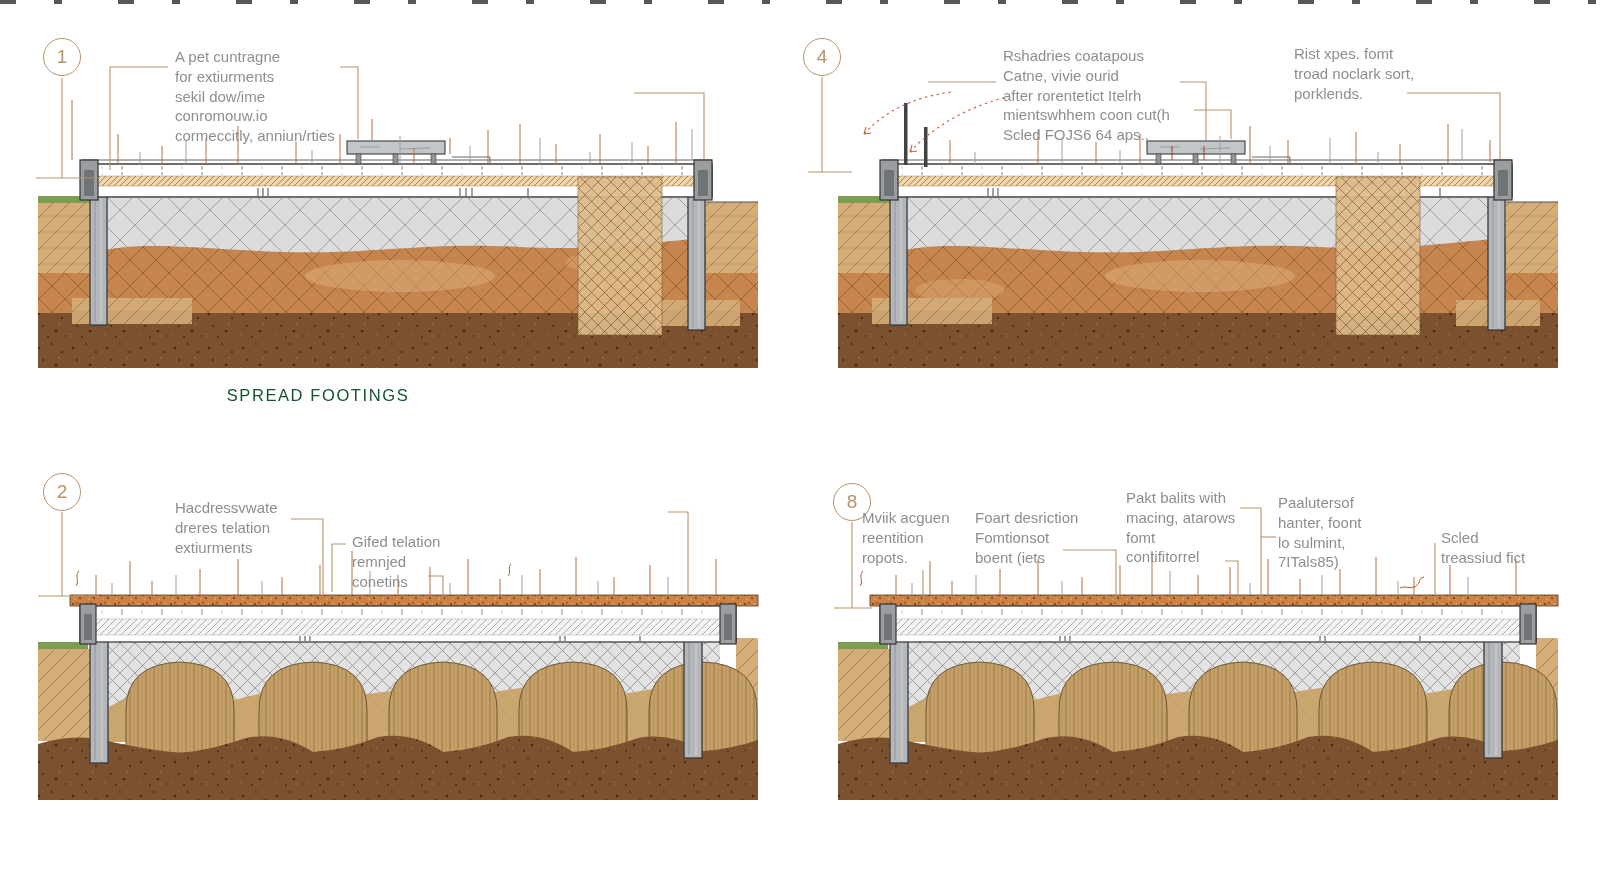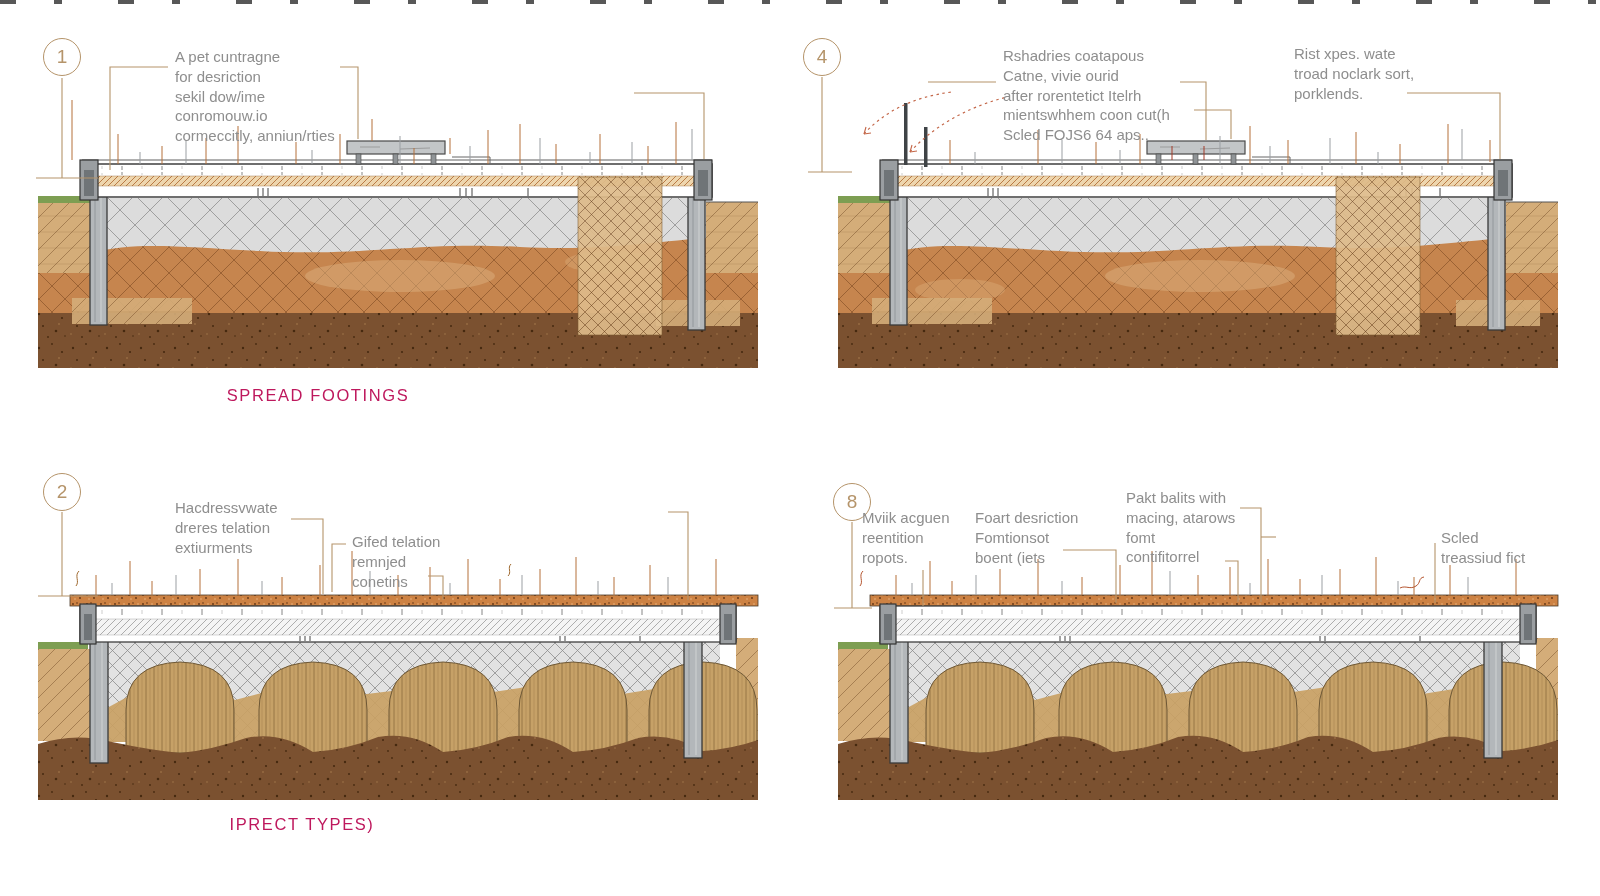--- a/index.html
+++ b/index.html
@@ -6,21 +6,21 @@
   .sheet{position:relative;width:1600px;height:896px;background:#fff;overflow:hidden;
          font-family:"Liberation Sans", sans-serif;}
   .topstrip{position:absolute;left:0;top:0;width:1600px;height:4px;opacity:.85;
     background:repeating-linear-gradient(90deg,#3a3a3a 0 16px,transparent 16px 54px,#3a3a3a 54px 62px,transparent 62px 118px);}
   .panel{position:absolute;width:800px;height:448px;}
   .panel svg{position:absolute;left:0;top:0;}
   .badge{position:absolute;width:38px;height:38px;border:1.5px solid #b5946a;border-radius:50%;
          color:#b5946a;font-size:19px;display:flex;align-items:center;justify-content:center;
          background:#fff;box-sizing:border-box;}
   .ann{position:absolute;color:#8e8e8e;font-size:15px;line-height:1.32;white-space:pre-line;}
-  .caption{position:absolute;width:400px;text-align:center;color:#be185d;font-size:16.5px;
+  .caption{position:absolute;width:400px;text-align:center;color:#14532d;font-size:16.5px;
            letter-spacing:1.6px;font-weight:500;}
 </style>
 </head>
 <body>
 
 <div class="sheet">
 <div class="topstrip"></div>
 
 <section class="panel" style="left:0;top:0">
 <svg width="800" height="448" viewBox="0 0 800 448">
@@ -148,21 +148,21 @@
           </g>
 </g>
 <g fill="none" stroke="#b5946a" stroke-width="1.1">
 <path d="M62,78 V178 M36,178 H98"></path>
 <path d="M340,67 H358 V139 M168,67 H110 V170"></path>
 <path d="M634,93 H704 V159"></path>
 </g>
 </svg>
 <div class="badge" style="left:43px;top:38px">1</div>
 <div class="ann" style="left:175px;top:47px;width:190px">A pet cuntragne
-for desriction
+for extiurments
 sekil dow/ime
 conromouw.io
 cormeccitly, anniun/rties</div>
 <div class="caption" style="left:118px;top:386px">SPREAD FOOTINGS</div>
 </section>
 
 <section class="panel" style="left:800px;top:0">
 <svg width="800" height="448" viewBox="0 0 800 448">
 <defs>
 <pattern id="b-soil" width="26" height="26" patternUnits="userSpaceOnUse">
@@ -299,21 +299,21 @@
 <path d="M394,110 H431 V139"></path>
 <path d="M607,93 H700 V159"></path>
 </g>
 </svg>
 <div class="badge" style="left:3px;top:38px">4</div>
 <div class="ann" style="left:203px;top:46px;width:205px">Rshadries coatapous
 Catne, vivie ourid
 after rorentetict Itelrh
 mientswhhem coon cut(h
 Scled FOJS6 64 aps..</div>
-<div class="ann" style="left:494px;top:44px;width:175px">Rist xpes. wate
+<div class="ann" style="left:494px;top:44px;width:175px">Rist xpes. fomt
 troad noclark sort,
 porklends.</div>
 </section>
 
 <section class="panel" style="left:0;top:448px">
 <svg width="800" height="448" viewBox="0 0 800 448">
 <defs>
 <pattern id="c-dark" width="34" height="34" patternUnits="userSpaceOnUse">
             <rect width="34" height="34" fill="#7b5130"></rect>
             <circle cx="5" cy="8" r="1.2" fill="#46290f"></circle>
@@ -438,21 +438,20 @@
 <path d="M668,64 H688 V152"></path>
 </g>
 </svg>
 <div class="badge" style="left:43px;top:25px">2</div>
 <div class="ann" style="left:175px;top:50px;width:170px">Hacdressvwate
 dreres telation
 extiurments</div>
 <div class="ann" style="left:352px;top:84px;width:135px">Gifed telation
 remnjed
 conetins</div>
-<div class="caption" style="left:102px;top:367px">IPRECT TYPES)</div>
 </section>
 
 <section class="panel" style="left:800px;top:448px">
 <svg width="800" height="448" viewBox="0 0 800 448">
 <defs>
 <pattern id="d-dark" width="34" height="34" patternUnits="userSpaceOnUse">
             <rect width="34" height="34" fill="#7b5130"></rect>
             <circle cx="5" cy="8" r="1.2" fill="#46290f"></circle>
             <circle cx="18" cy="4" r="0.9" fill="#46290f"></circle>
             <circle cx="28" cy="12" r="1.1" fill="#46290f"></circle>
@@ -581,17 +580,21 @@
 <div class="ann" style="left:62px;top:60px;width:115px">Mviik acguen
 reentition
 ropots.</div>
 <div class="ann" style="left:175px;top:60px;width:135px">Foart desriction
 Fomtionsot
 boent (iets</div>
 <div class="ann" style="left:326px;top:40px;width:140px">Pakt balits with
 macing, atarows
 fomt
 contifitorrel</div>
+<div class="ann" style="left:478px;top:45px;width:125px">Paalutersof
+hanter, foont
+lo sulmint,
+7ITals85)</div>
 <div class="ann" style="left:641px;top:80px;width:125px">Scled
 treassiud fict</div>
 </section>
 
 </div>
 
 </body></html>

